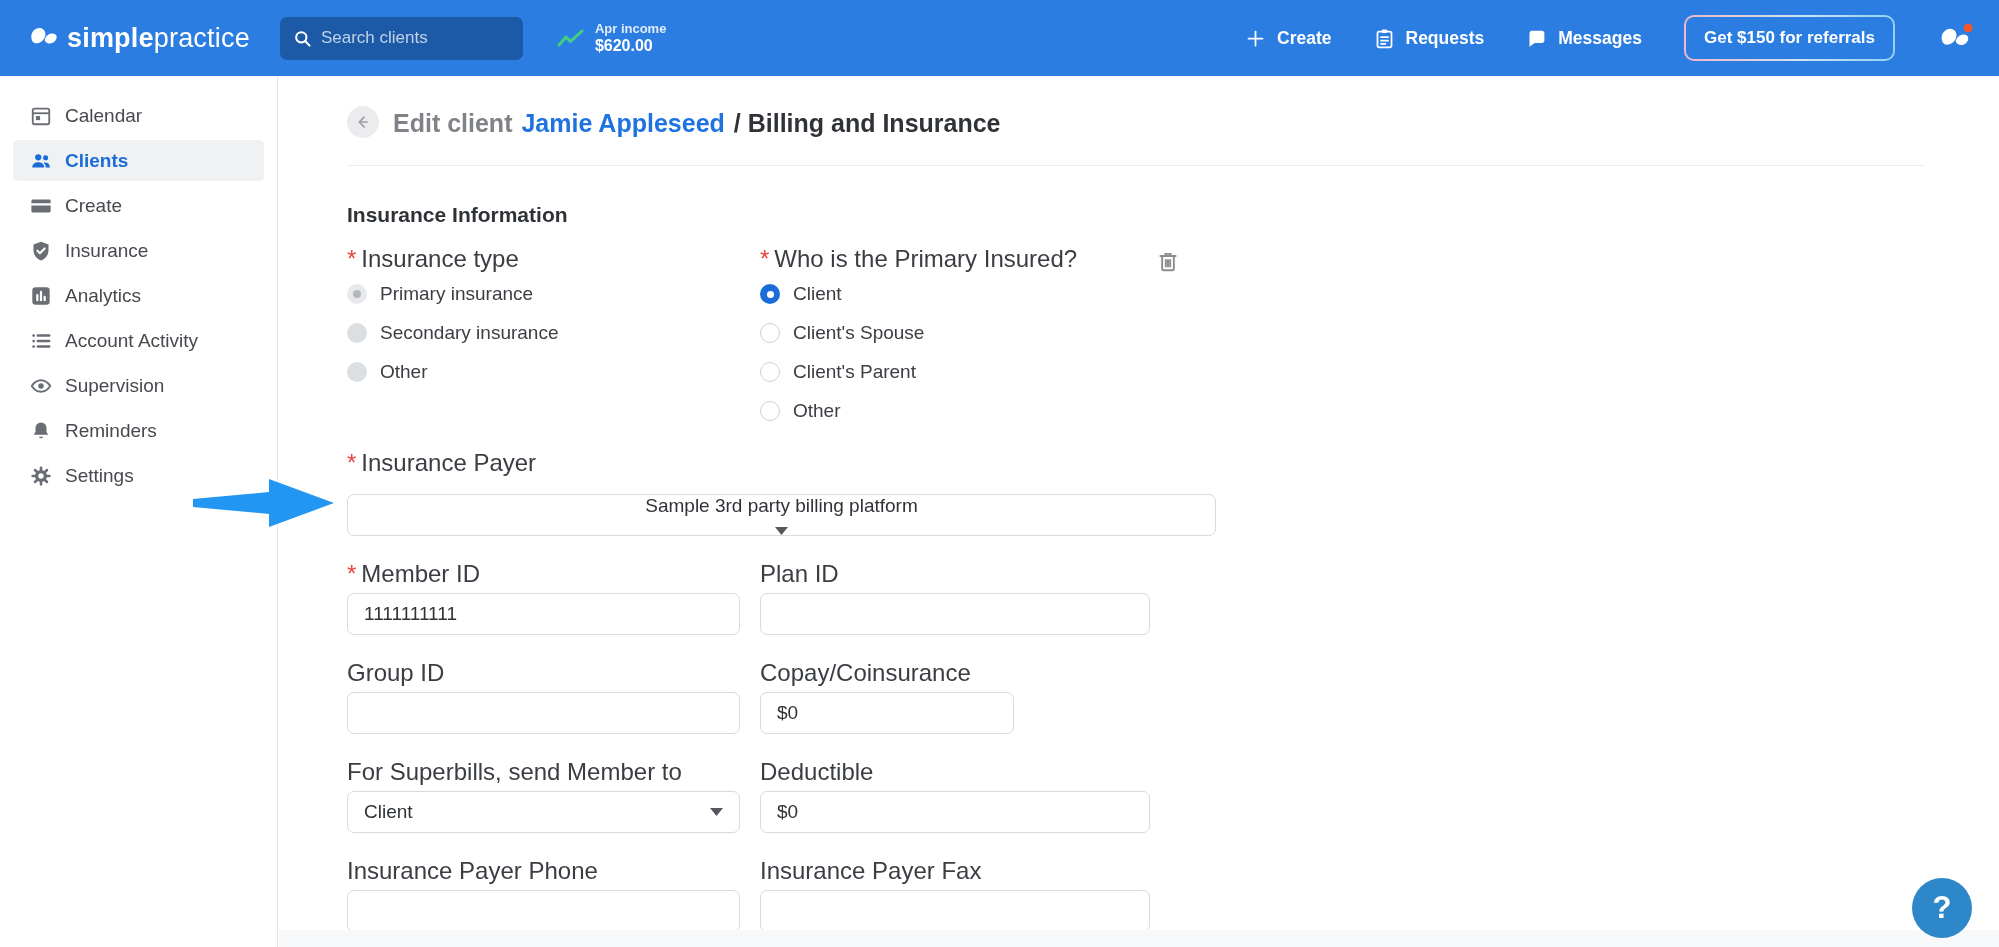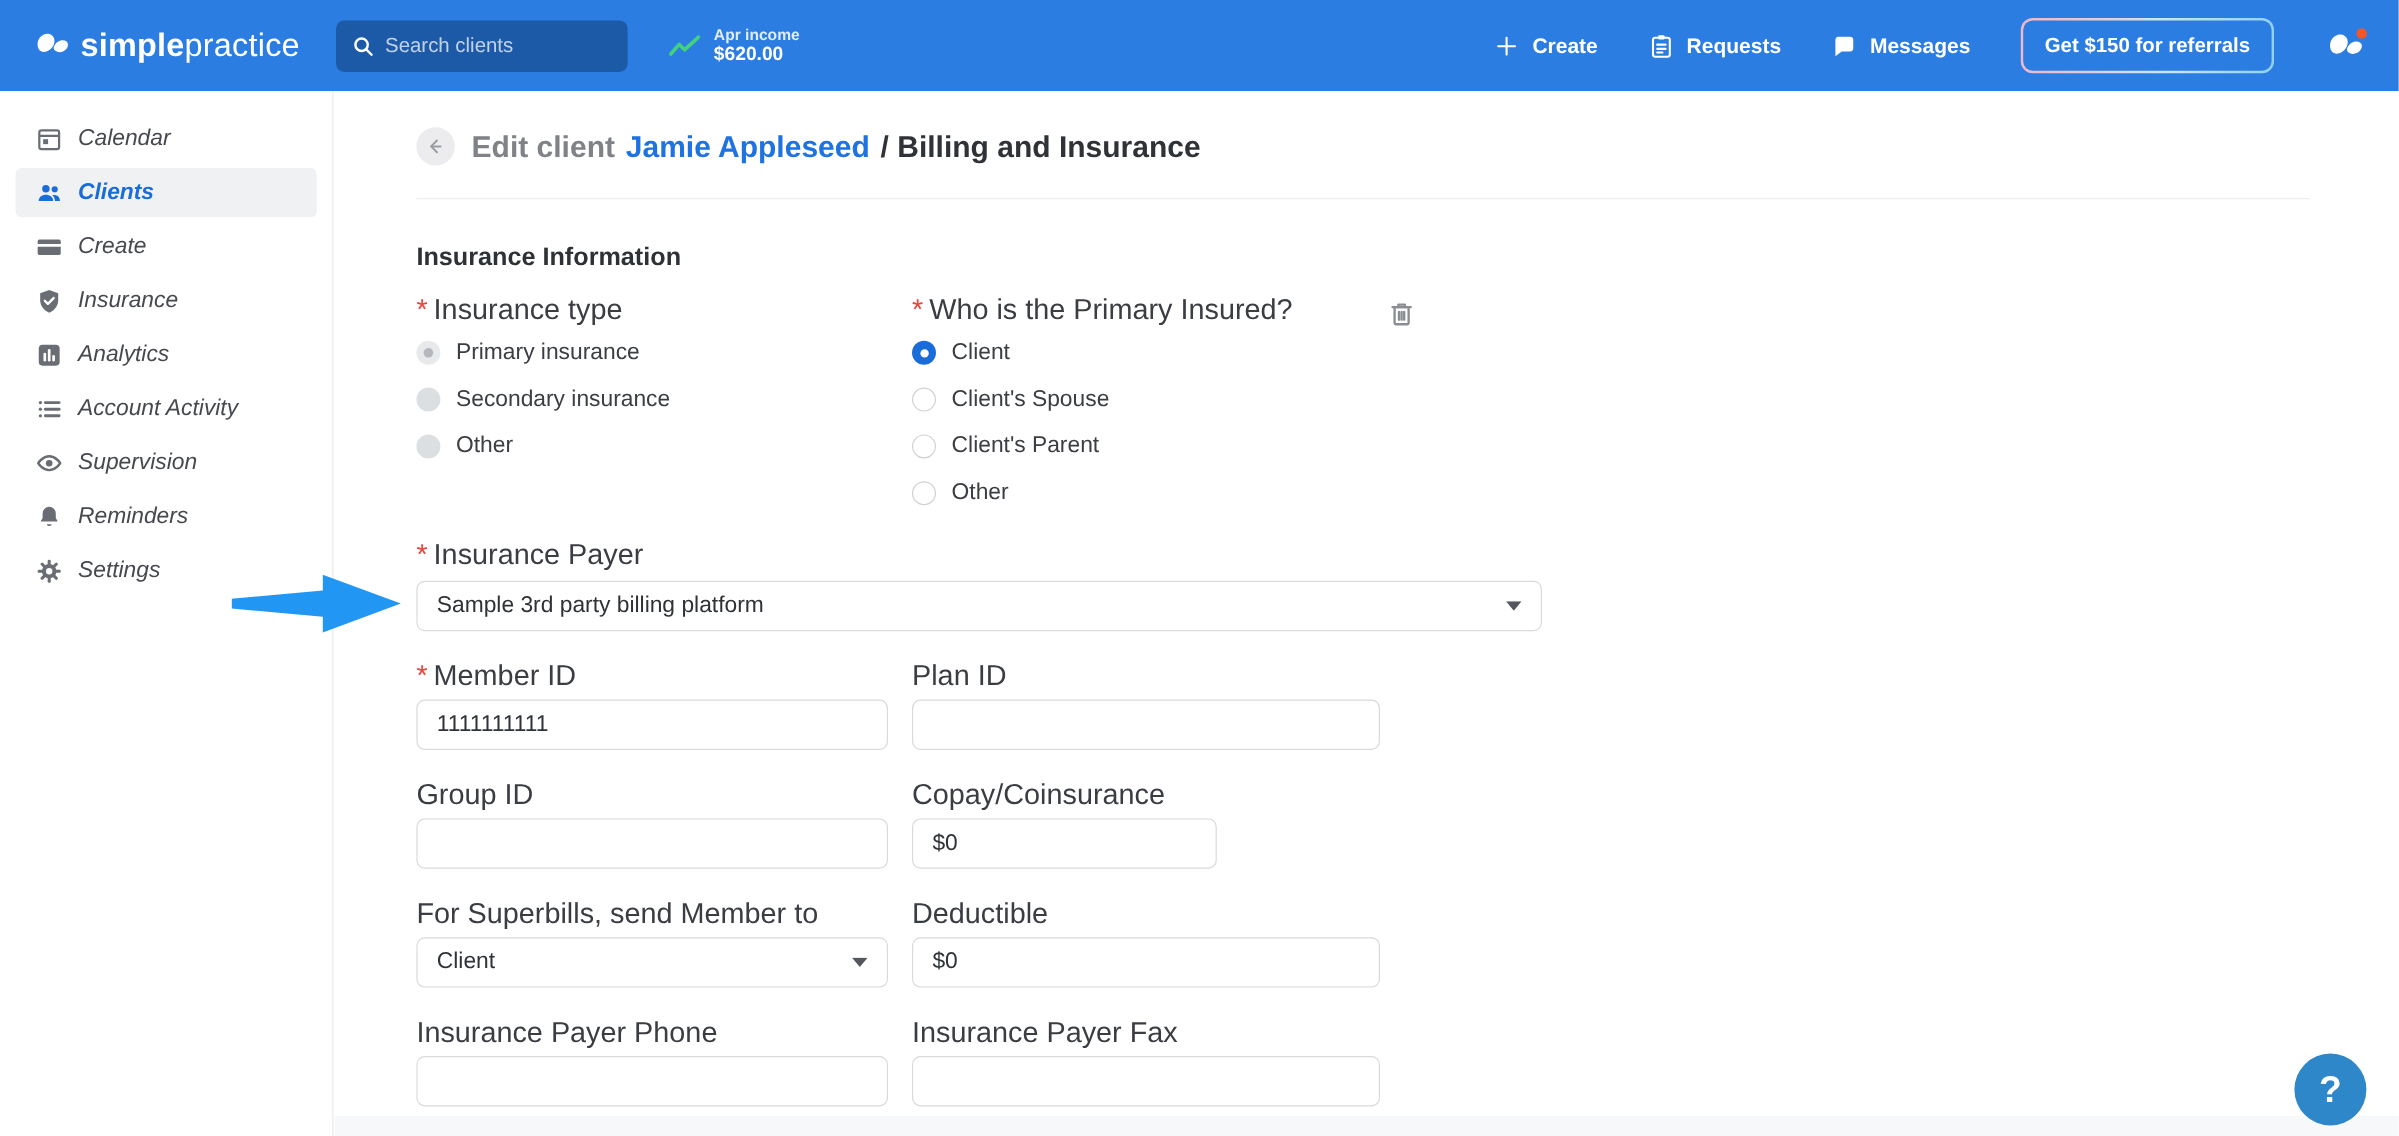--- a/index.html
+++ b/index.html
@@ -28,21 +28,21 @@
   .nav-item { display:flex; align-items:center; gap:11px; font-size:17.5px; font-weight:700; cursor:pointer; white-space:nowrap; }
   .nav-item svg { width:21px; height:21px; }
   .referral-wrap { padding:2px; border-radius:10px;
     background:linear-gradient(90deg,#f0b7c8,#cfe4f2 55%,#8fd2ef); cursor:pointer; }
   .referral-btn { background:var(--topbar_blue,#2b7de2); border:none; border-radius:8px; padding:11px 18px;
     font-size:17px; font-weight:700; color:#fff; font-family:inherit; cursor:pointer; white-space:nowrap; }
   .avatar-butterfly { position:relative; width:36px; height:30px; cursor:pointer; }
 
   
   .shell { display:flex; height:871px; }
-  .sidebar { width:278px; flex-shrink:0; background:#fff; border-right:1px solid #e4e5e7; padding-top:19px;font-style:italic; }
+  .sidebar { width:278px; flex-shrink:0; background:#fff; border-right:1px solid #e4e5e7; padding-top:19px; }
   .side-item { height:41px; margin:0 13px 4px 13px; display:flex; align-items:center; gap:13px;
     padding-left:17px; border-radius:5px; font-size:19px; color:#46494e; cursor:pointer; }
   .side-item svg { width:22px; height:22px; color:#6a6e74; flex-shrink:0; }
   .side-item.active { background:#f0f1f2; color:var(--accent_blue,#1a6dd9); font-weight:700; }
   .side-item.active svg { color:var(--accent_blue,#1a6dd9); }
 
   
   .main { flex:1; position:relative; padding:0 74px 0 69px; background:#fff; }
   .page-head { display:flex; align-items:flex-end; gap:14px; margin-top:30px; }
   .back-btn { width:32px; height:32px; border-radius:50%; background:#ececee; border:none; cursor:pointer;
@@ -81,21 +81,21 @@
   .payer-block { margin-top:27px; }
   .row { display:flex; margin-top:26px; }
   .cell1 { width:413px; flex-shrink:0; }
   .cell2 { flex:1; }
   .field-label { display:block; }
   .input, .select { margin-top:7px; height:42px; border:1px solid #d8dadc; border-radius:7px; background:#fff;
     font-size:19px; color:#2f3338; padding:0 16px; font-family:inherit; }
   .input { display:block; outline:none; }
   .select { display:flex; align-items:center; justify-content:space-between; cursor:pointer; }
   .select svg { width:13px; height:8px; flex-shrink:0; }
-  .payer-select { width:938px; margin-top:9px; }
+  .payer-select { width:869px; margin-top:19px;flex-direction:column; }
   .w-main { width:393px; }
   .w-right { width:390px; }
   .w-copay { width:254px; }
 
   .bottom-strip { position:absolute; left:279px; right:0; bottom:0; height:17px; background:#f7f8f9; }
 
   .arrow-callout { position:absolute; left:193px; top:477px; width:143px; height:52px; z-index:5; pointer-events:none; }
 
   .help-fab { position:absolute; left:1912px; top:878px; width:60px; height:60px; border-radius:50%;
     background:var(--help_blue,#2e87c9); color:#fff; border:none; cursor:pointer;

